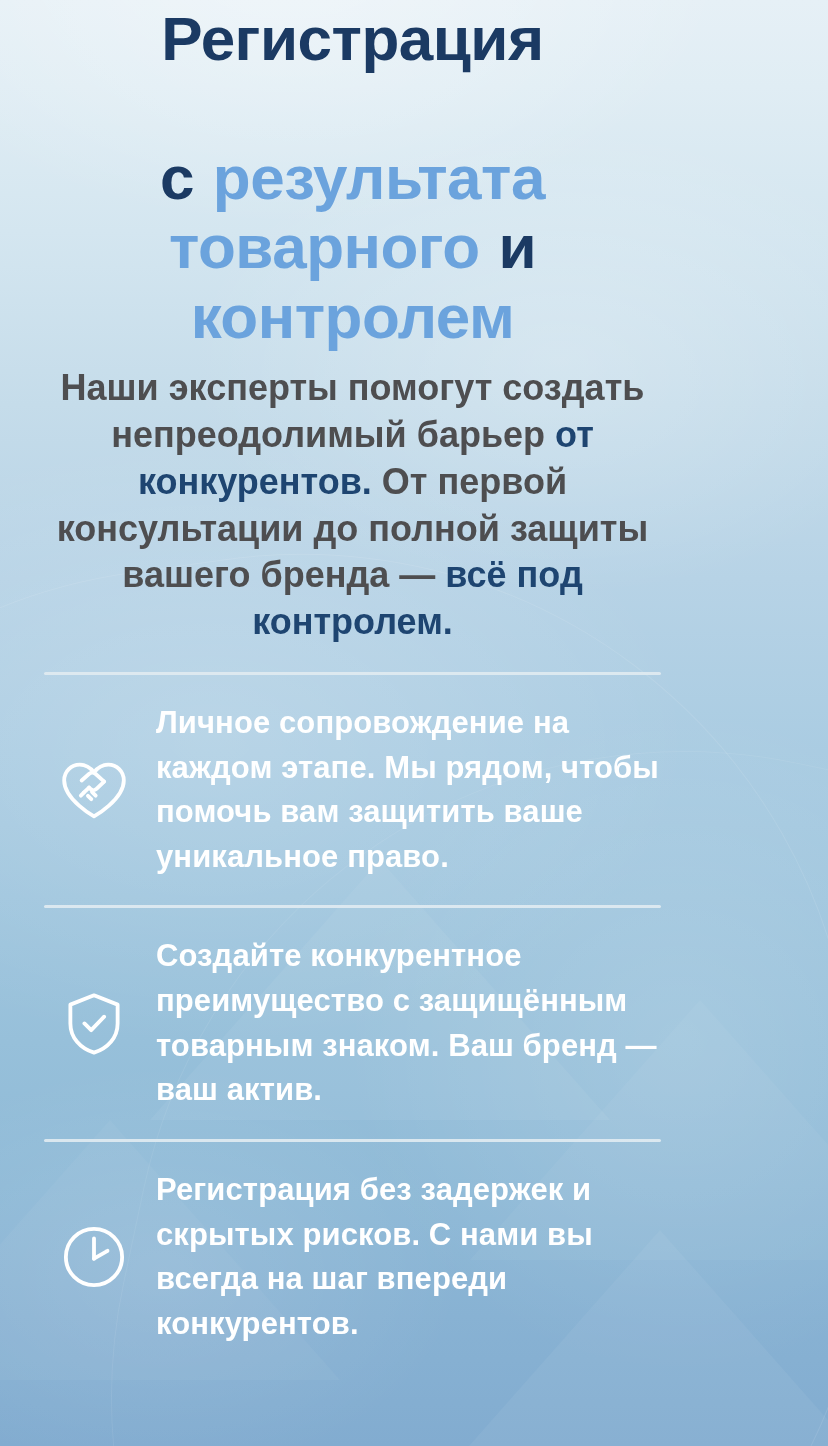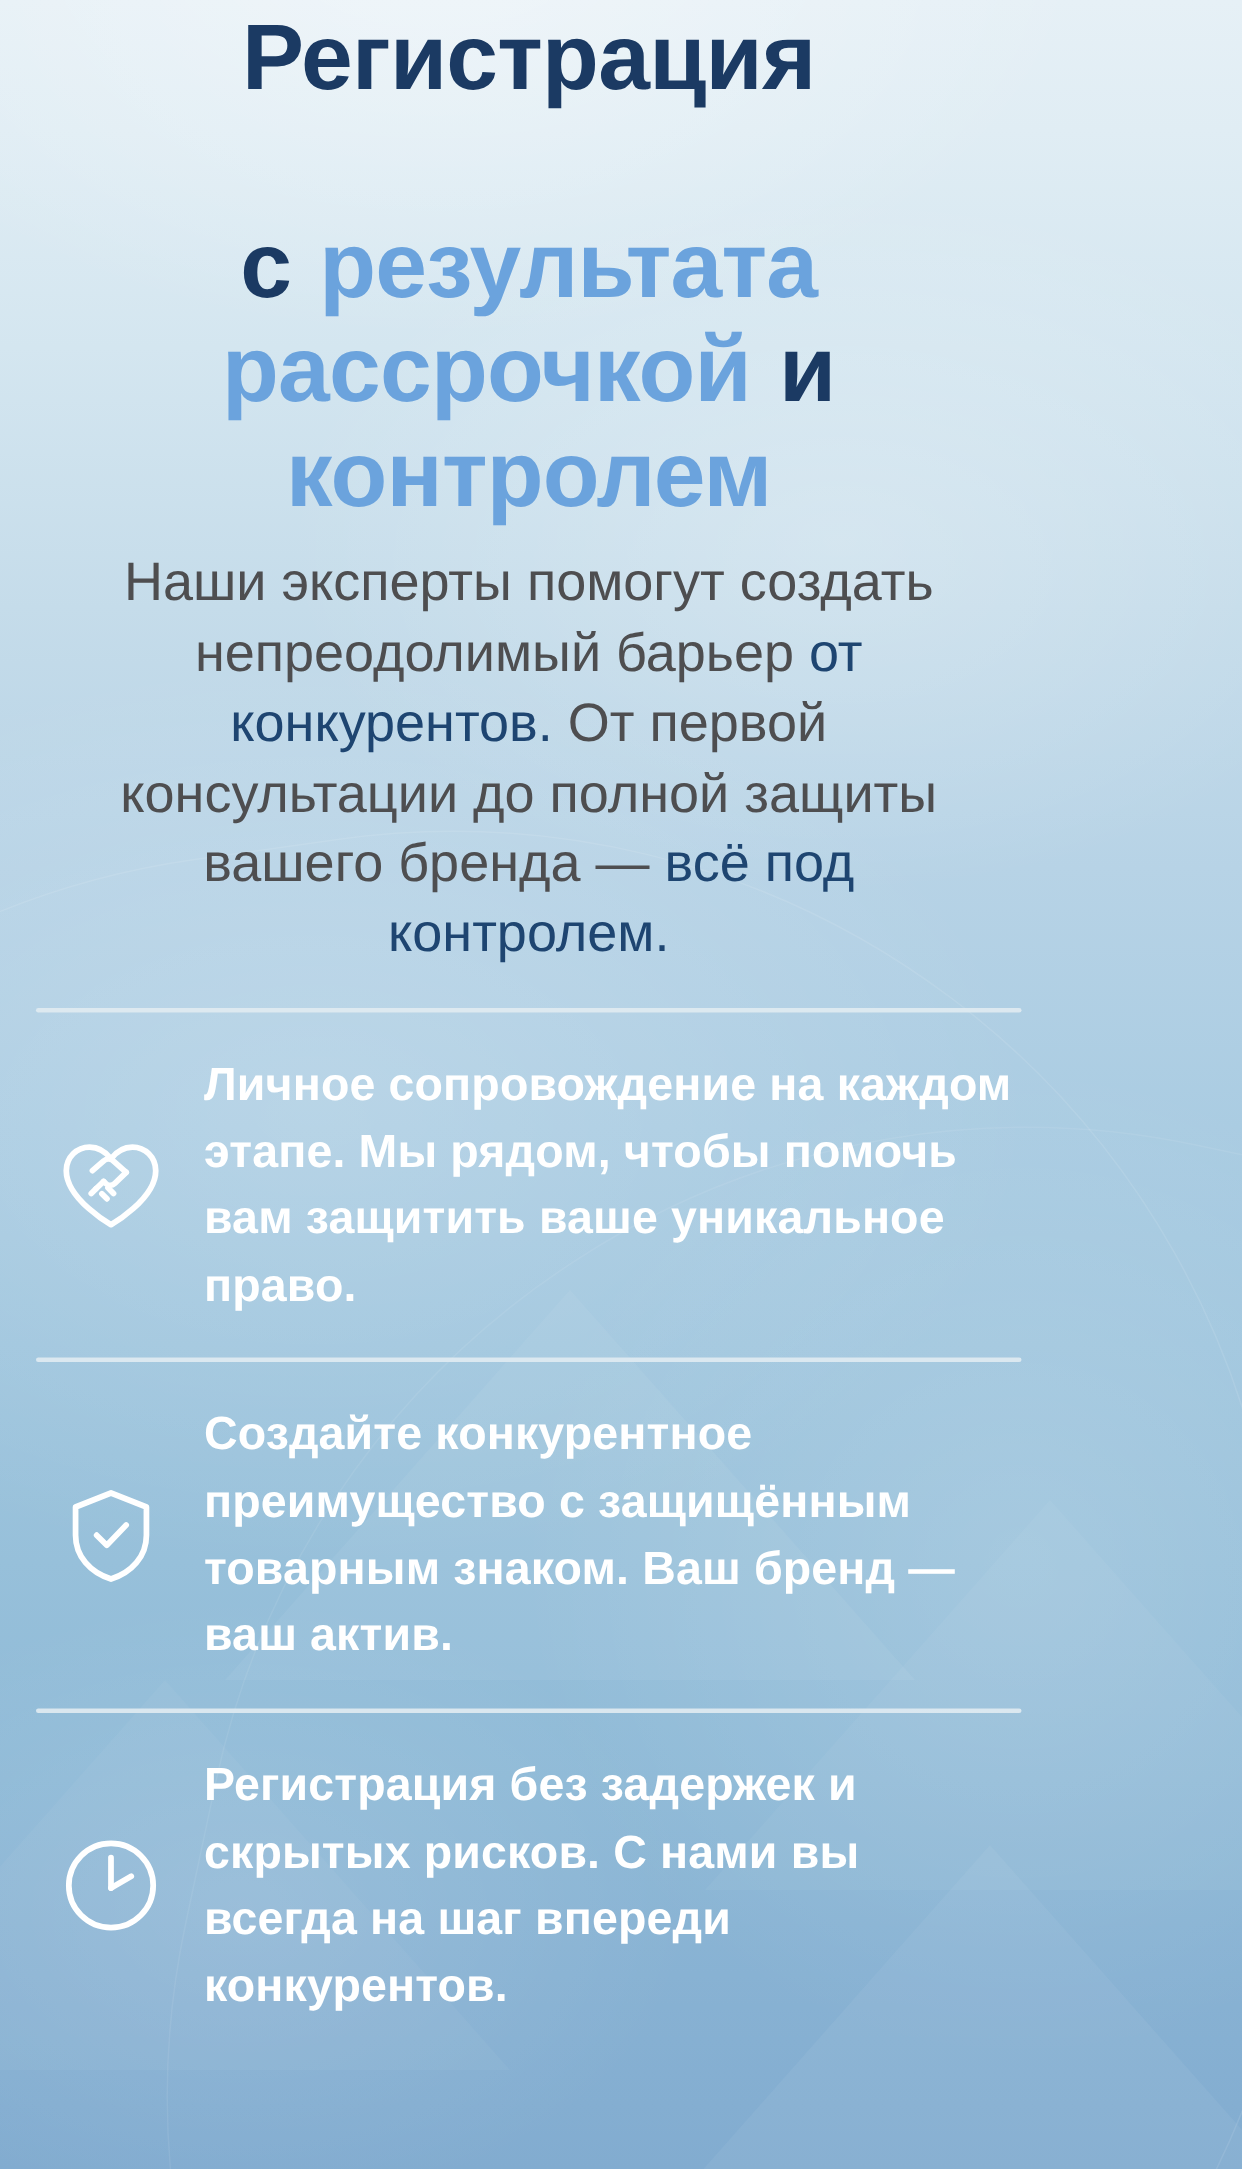--- a/index.html
+++ b/index.html
@@ -115,29 +115,29 @@
   }
   .hero-title .accent { color: #6ba3dd; }
 
   
   .hero-subtitle {
     margin: 14px 0 0 0;
     padding: 0 56px;
     text-align: center;
     font-size: 36px;
     line-height: 1.30;
-    font-weight: 400;
+    font-weight: 700;
     color: #4e4e50;
   }
   .hero-subtitle .hl { color: #1e4571; }
 
   
   .features {
     margin-top: 26px;
-    padding: 0 24px;
+    padding: 0 44px;
   }
   .divider {
     height: 3px;
     background: #dfeaf1;
     opacity: 0.92;
     border-radius: 2px;
     margin: 0;
   }
   .feature-row {
     display: flex;
@@ -190,21 +190,21 @@
     <div class="chev c3"></div>
     <div class="chev c4"></div>
   </div>
 
   <div class="content">
 
     <h1 class="hero-title">
       <span>Регистрация</span><br>
       <br>
       <span>с </span><span class="accent">результата</span><br>
-      <span class="accent">рассрочкой</span><span> и</span><br>
+      <span class="accent">товарного</span><span> и</span><br>
       <span class="accent">контролем</span>
     </h1>
 
     <p class="hero-subtitle">
       <span>Наши эксперты помогут создать непреодолимый барьер </span><span class="hl">от конкурентов.</span><span> От первой консультации до полной защиты вашего бренда — </span><span class="hl">всё под контролем.</span>
     </p>
 
     <div class="features">
 
       <div class="divider"></div>

